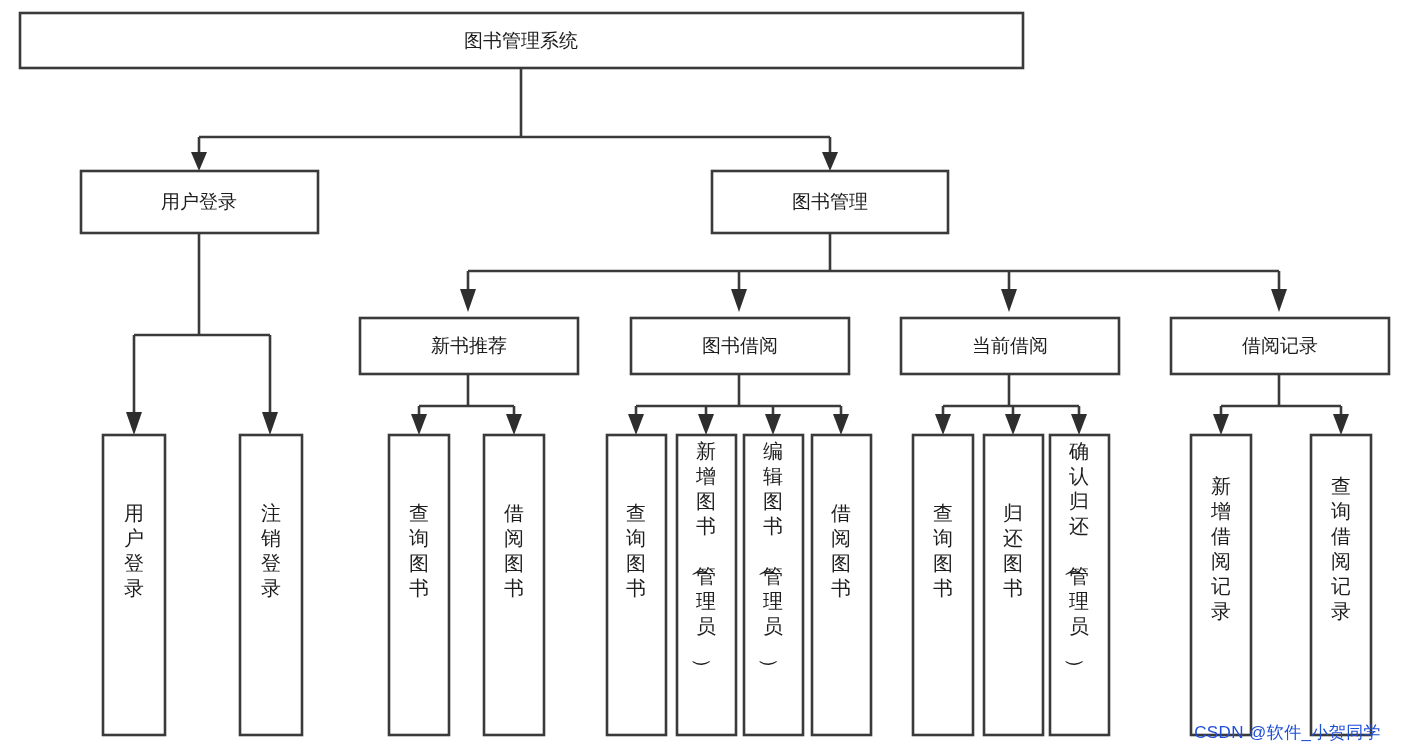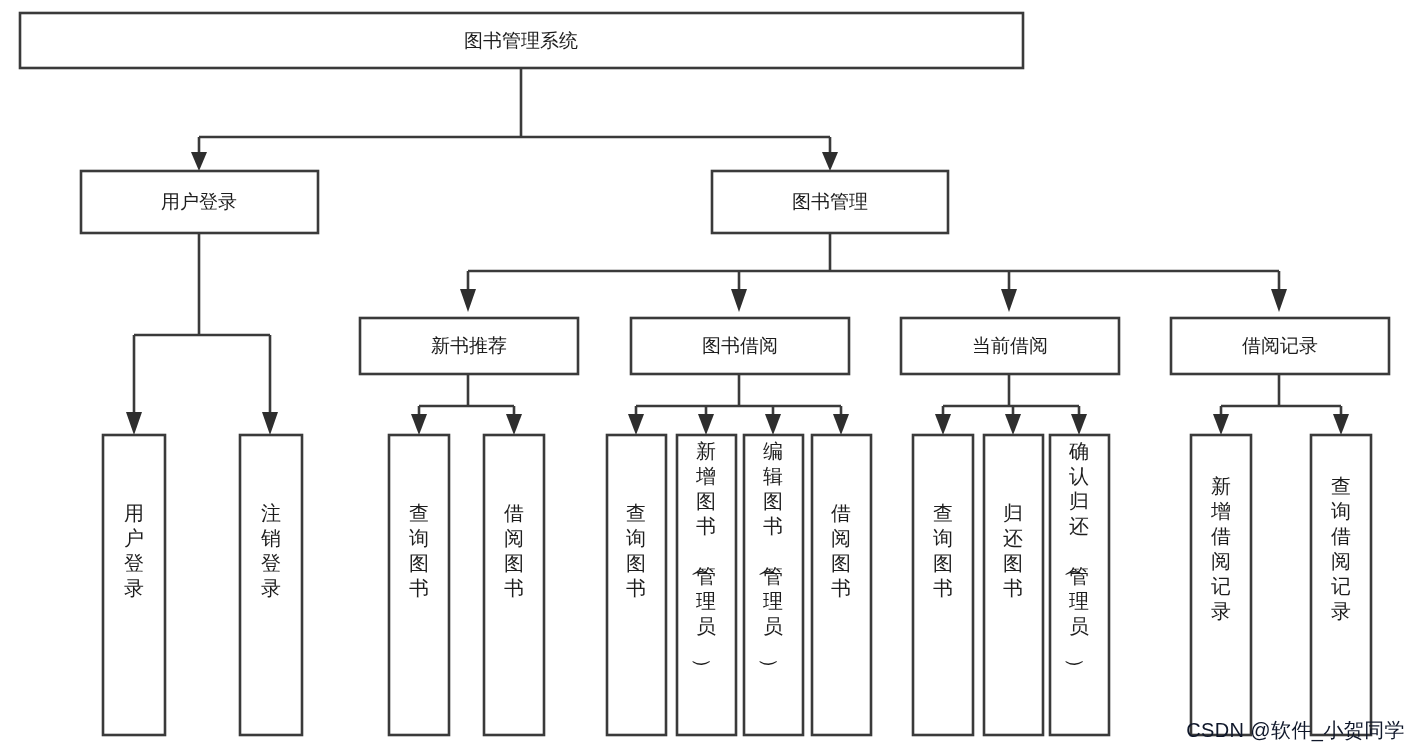--- a/index.html
+++ b/index.html
@@ -50,25 +50,25 @@
   }
   .node-label-v {
     font-family: "Liberation Sans", "DejaVu Sans", sans-serif;
     font-size: 20px;
     fill: #1d1d1d;
     text-anchor: middle;
     white-space: pre;
   }
   .watermark-text {
     position: absolute;
-    right: 0;
+    right: 24px;
     bottom: 3px;
     font-family: "Liberation Sans", "DejaVu Sans", sans-serif;
-    font-size: 20px;
-    color: #0f172a;
+    font-size: 17px;
+    color: #1d4ed8;
     letter-spacing: 0.4px;
     user-select: none;
     white-space: nowrap;
   }
 </style>
 </head>
 <body>
 
 <div id="diagram-root">
 

